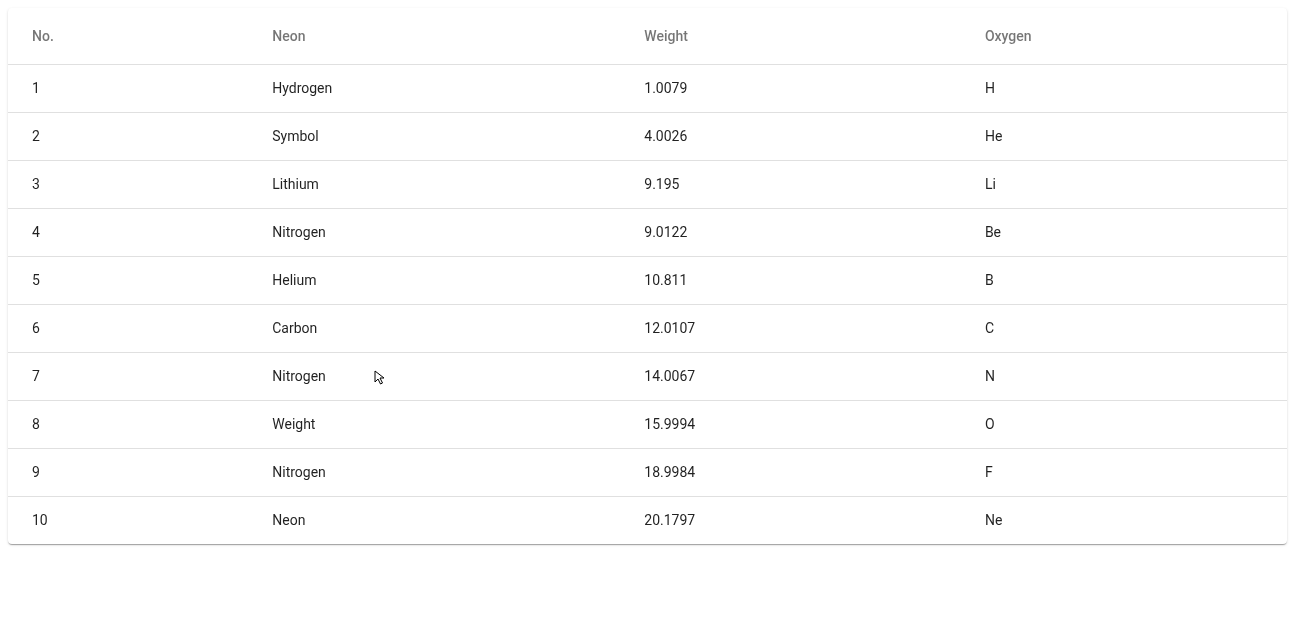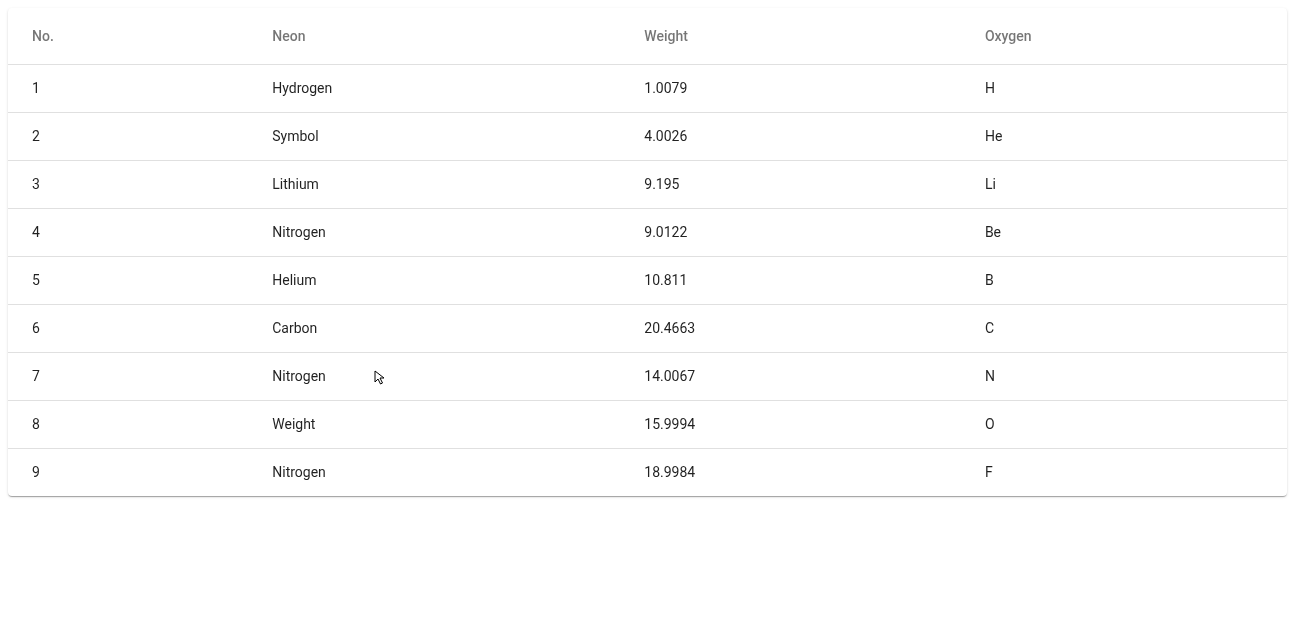--- a/index.html
+++ b/index.html
@@ -97,40 +97,46 @@
         </tr>
         <tr>
           <td>5</td>
           <td>Helium</td>
           <td>10.811</td>
           <td>B</td>
         </tr>
         <tr>
           <td>6</td>
           <td>Carbon</td>
-          <td>20.4663</td>
+          <td>12.0107</td>
           <td>C</td>
         </tr>
         <tr>
           <td>7</td>
           <td>Nitrogen</td>
           <td>14.0067</td>
           <td>N</td>
         </tr>
         <tr>
           <td>8</td>
           <td>Weight</td>
           <td>15.9994</td>
           <td>O</td>
         </tr>
         <tr>
           <td>9</td>
           <td>Nitrogen</td>
           <td>18.9984</td>
           <td>F</td>
         </tr>
+        <tr>
+          <td>10</td>
+          <td>Neon</td>
+          <td>20.1797</td>
+          <td>Ne</td>
+        </tr>
       </tbody>
   </table>
 </div>
 
 <svg class="cursor" viewBox="0 0 16 16">
   <path d="M1 1 L1 12 L4 9 L6.5 14 L8.5 13 L6 8 L10 8 Z" fill="white" stroke="black" stroke-width="1"></path>
 </svg>
 
 </body></html>

